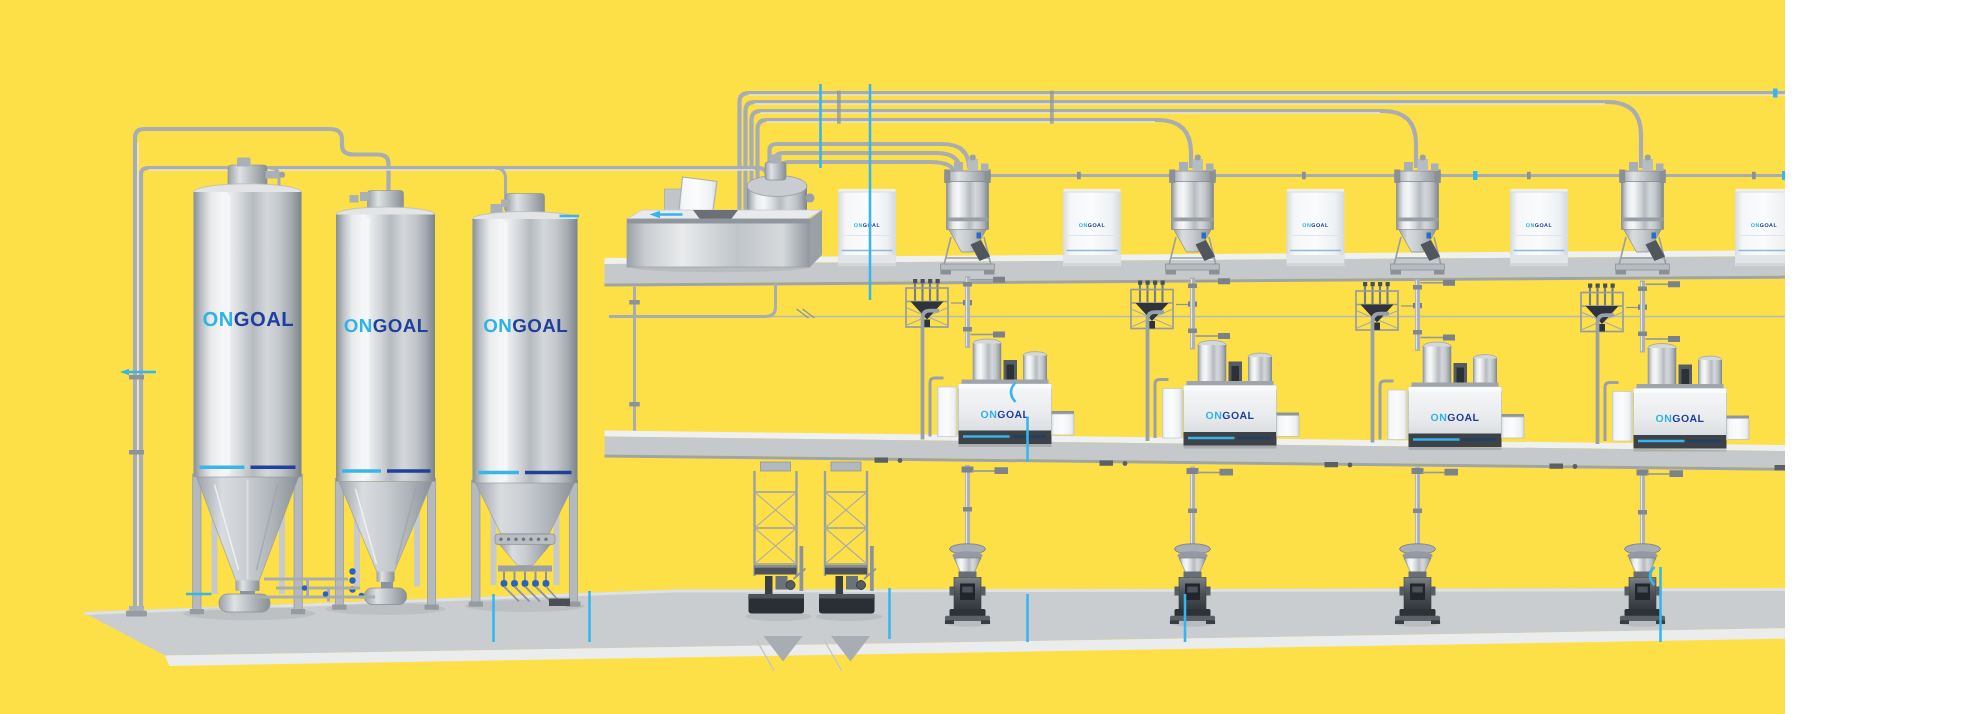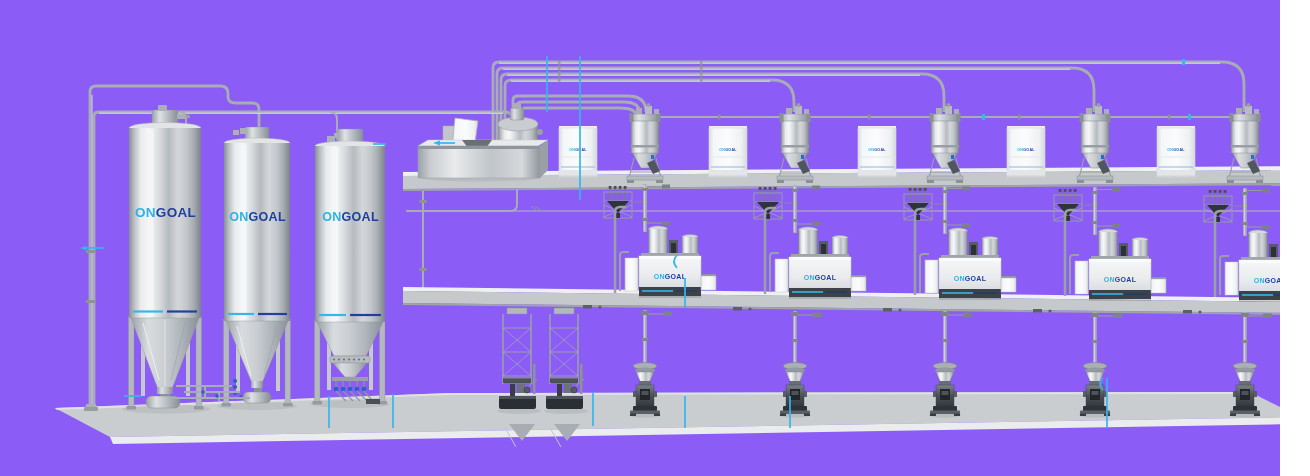--- a/index.html
+++ b/index.html
@@ -1,16 +1,16 @@
 <!DOCTYPE html>
 <html><head>
 <meta charset="utf-8">
 <style>
   html,body{margin:0;padding:0;background:#fff}
-  #stage{position:relative;width:1280px;height:476px;background:#8b5cf6;overflow:hidden}
+  #stage{position:relative;width:1190px;height:476px;background:#fde047;overflow:hidden}
   svg{display:block}
   .pipe{fill:none;stroke:#a8adb3;stroke-width:2.8;stroke-linejoin:round;stroke-linecap:butt}
   .pw2{stroke-width:2}
   .pipehi{fill:none;stroke:#e7e9eb;stroke-width:.9;stroke-linejoin:round}
   .thin{fill:none;stroke:#999fa6;stroke-width:1.1}
   .cyan{stroke:#35b6ec;stroke-width:1.7;fill:none}
   .cyanf{fill:#35b6ec}
   .logo{font-family:"Liberation Sans","DejaVu Sans",sans-serif;font-weight:bold;letter-spacing:.3px}
   .on{fill:#2fb2e6}
   .goal{fill:#1e3f9e}

